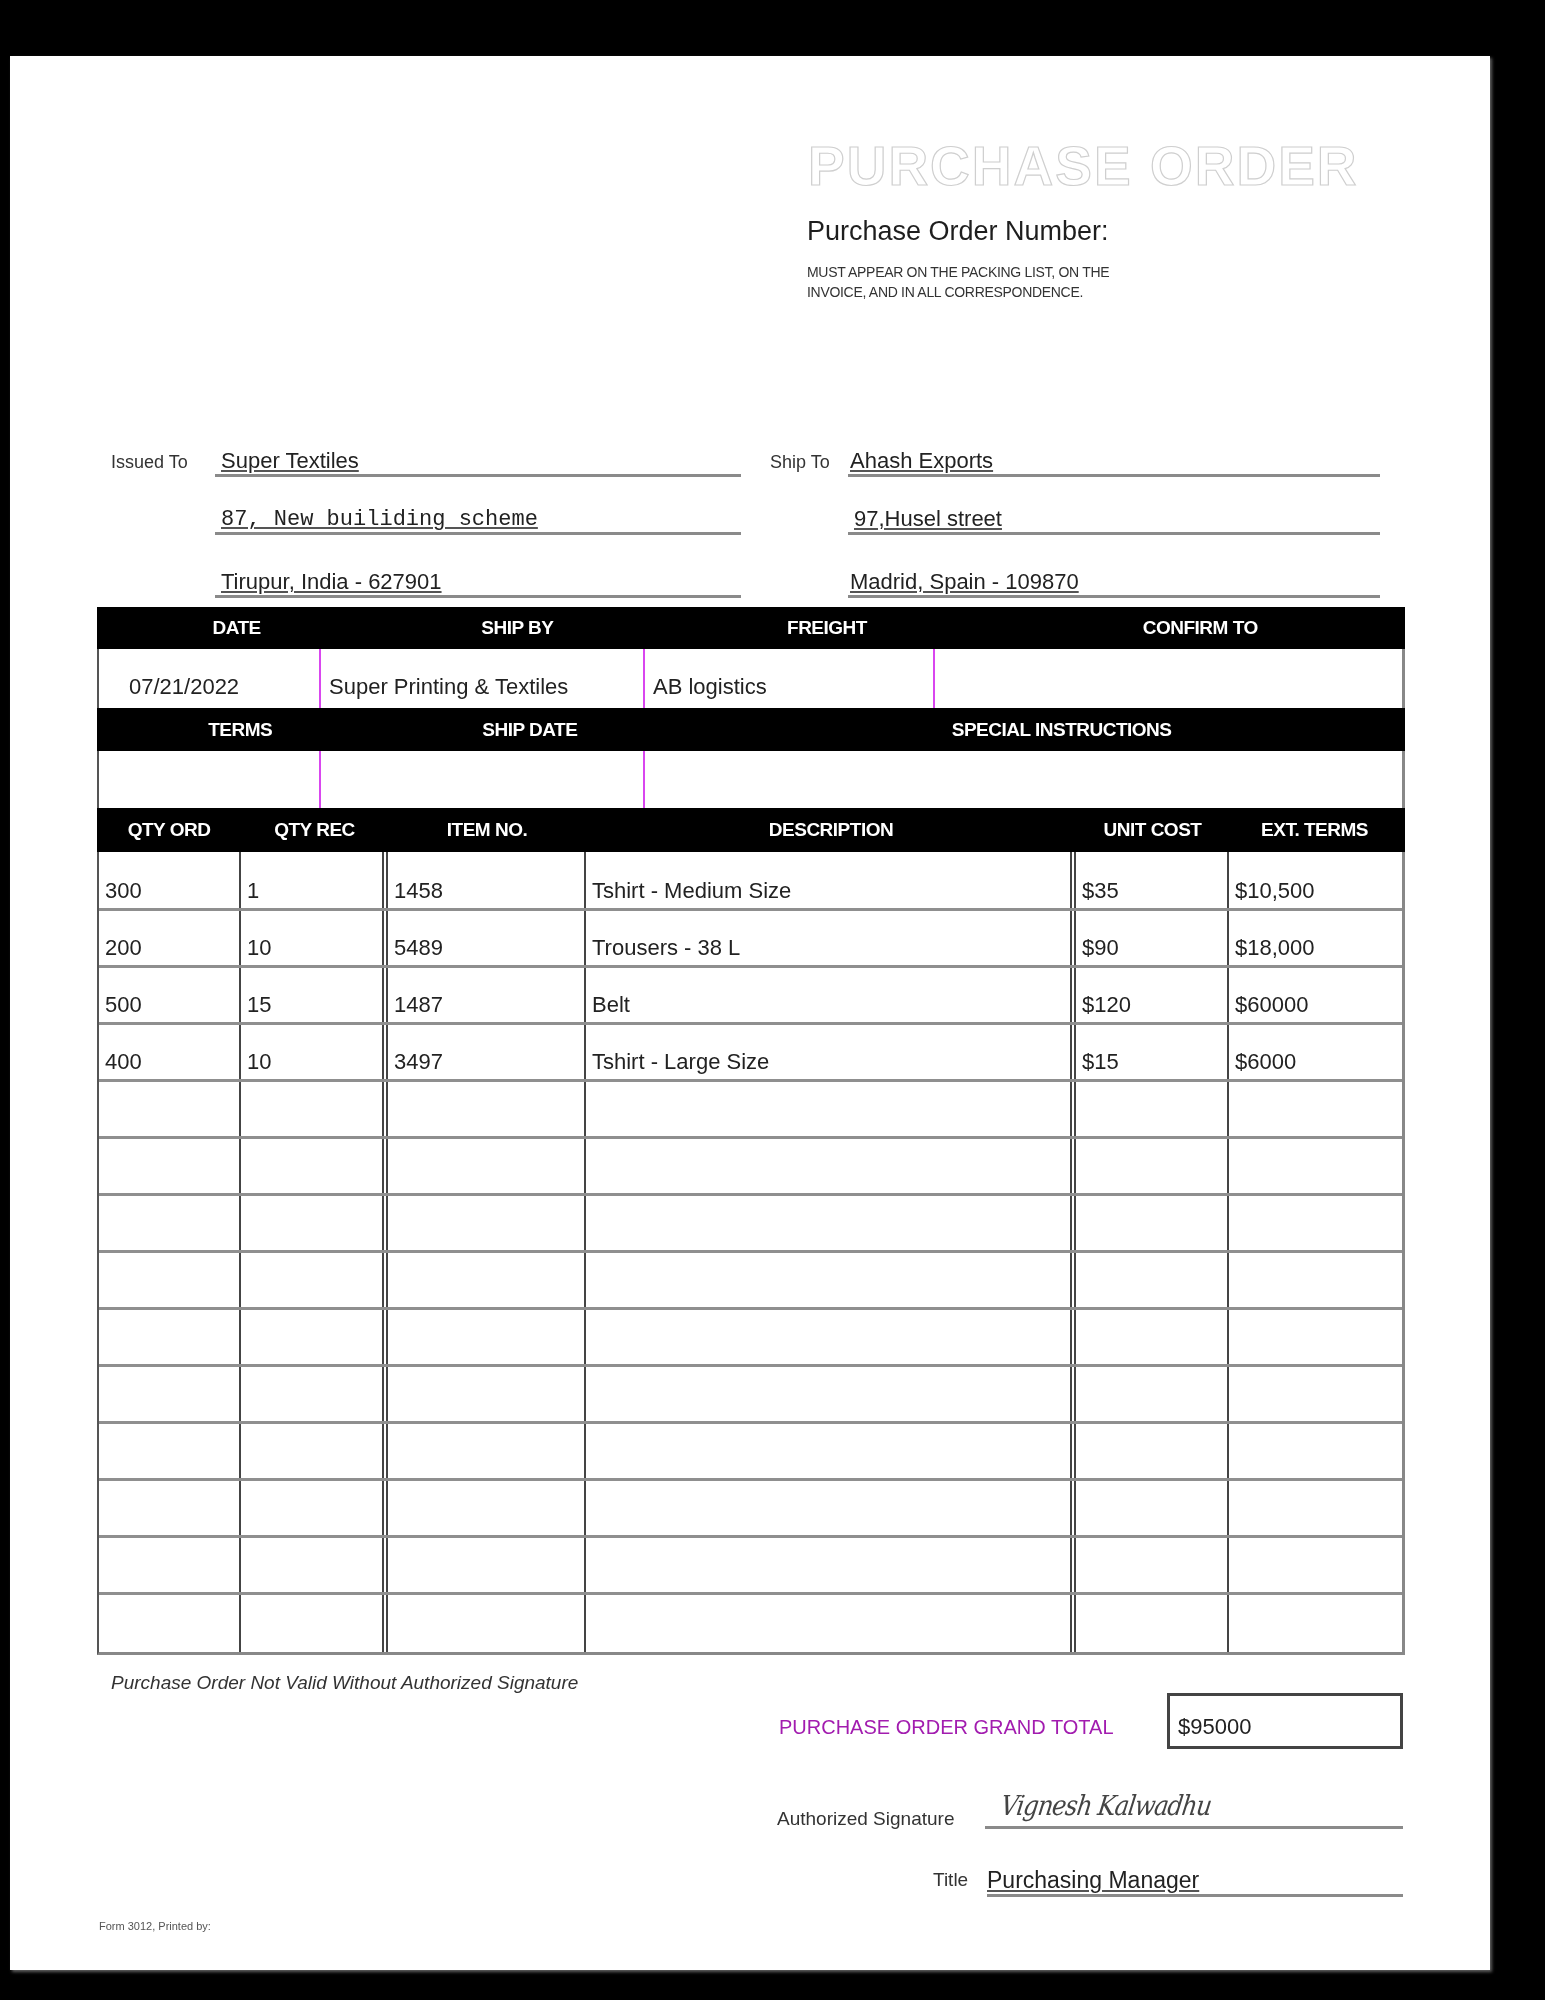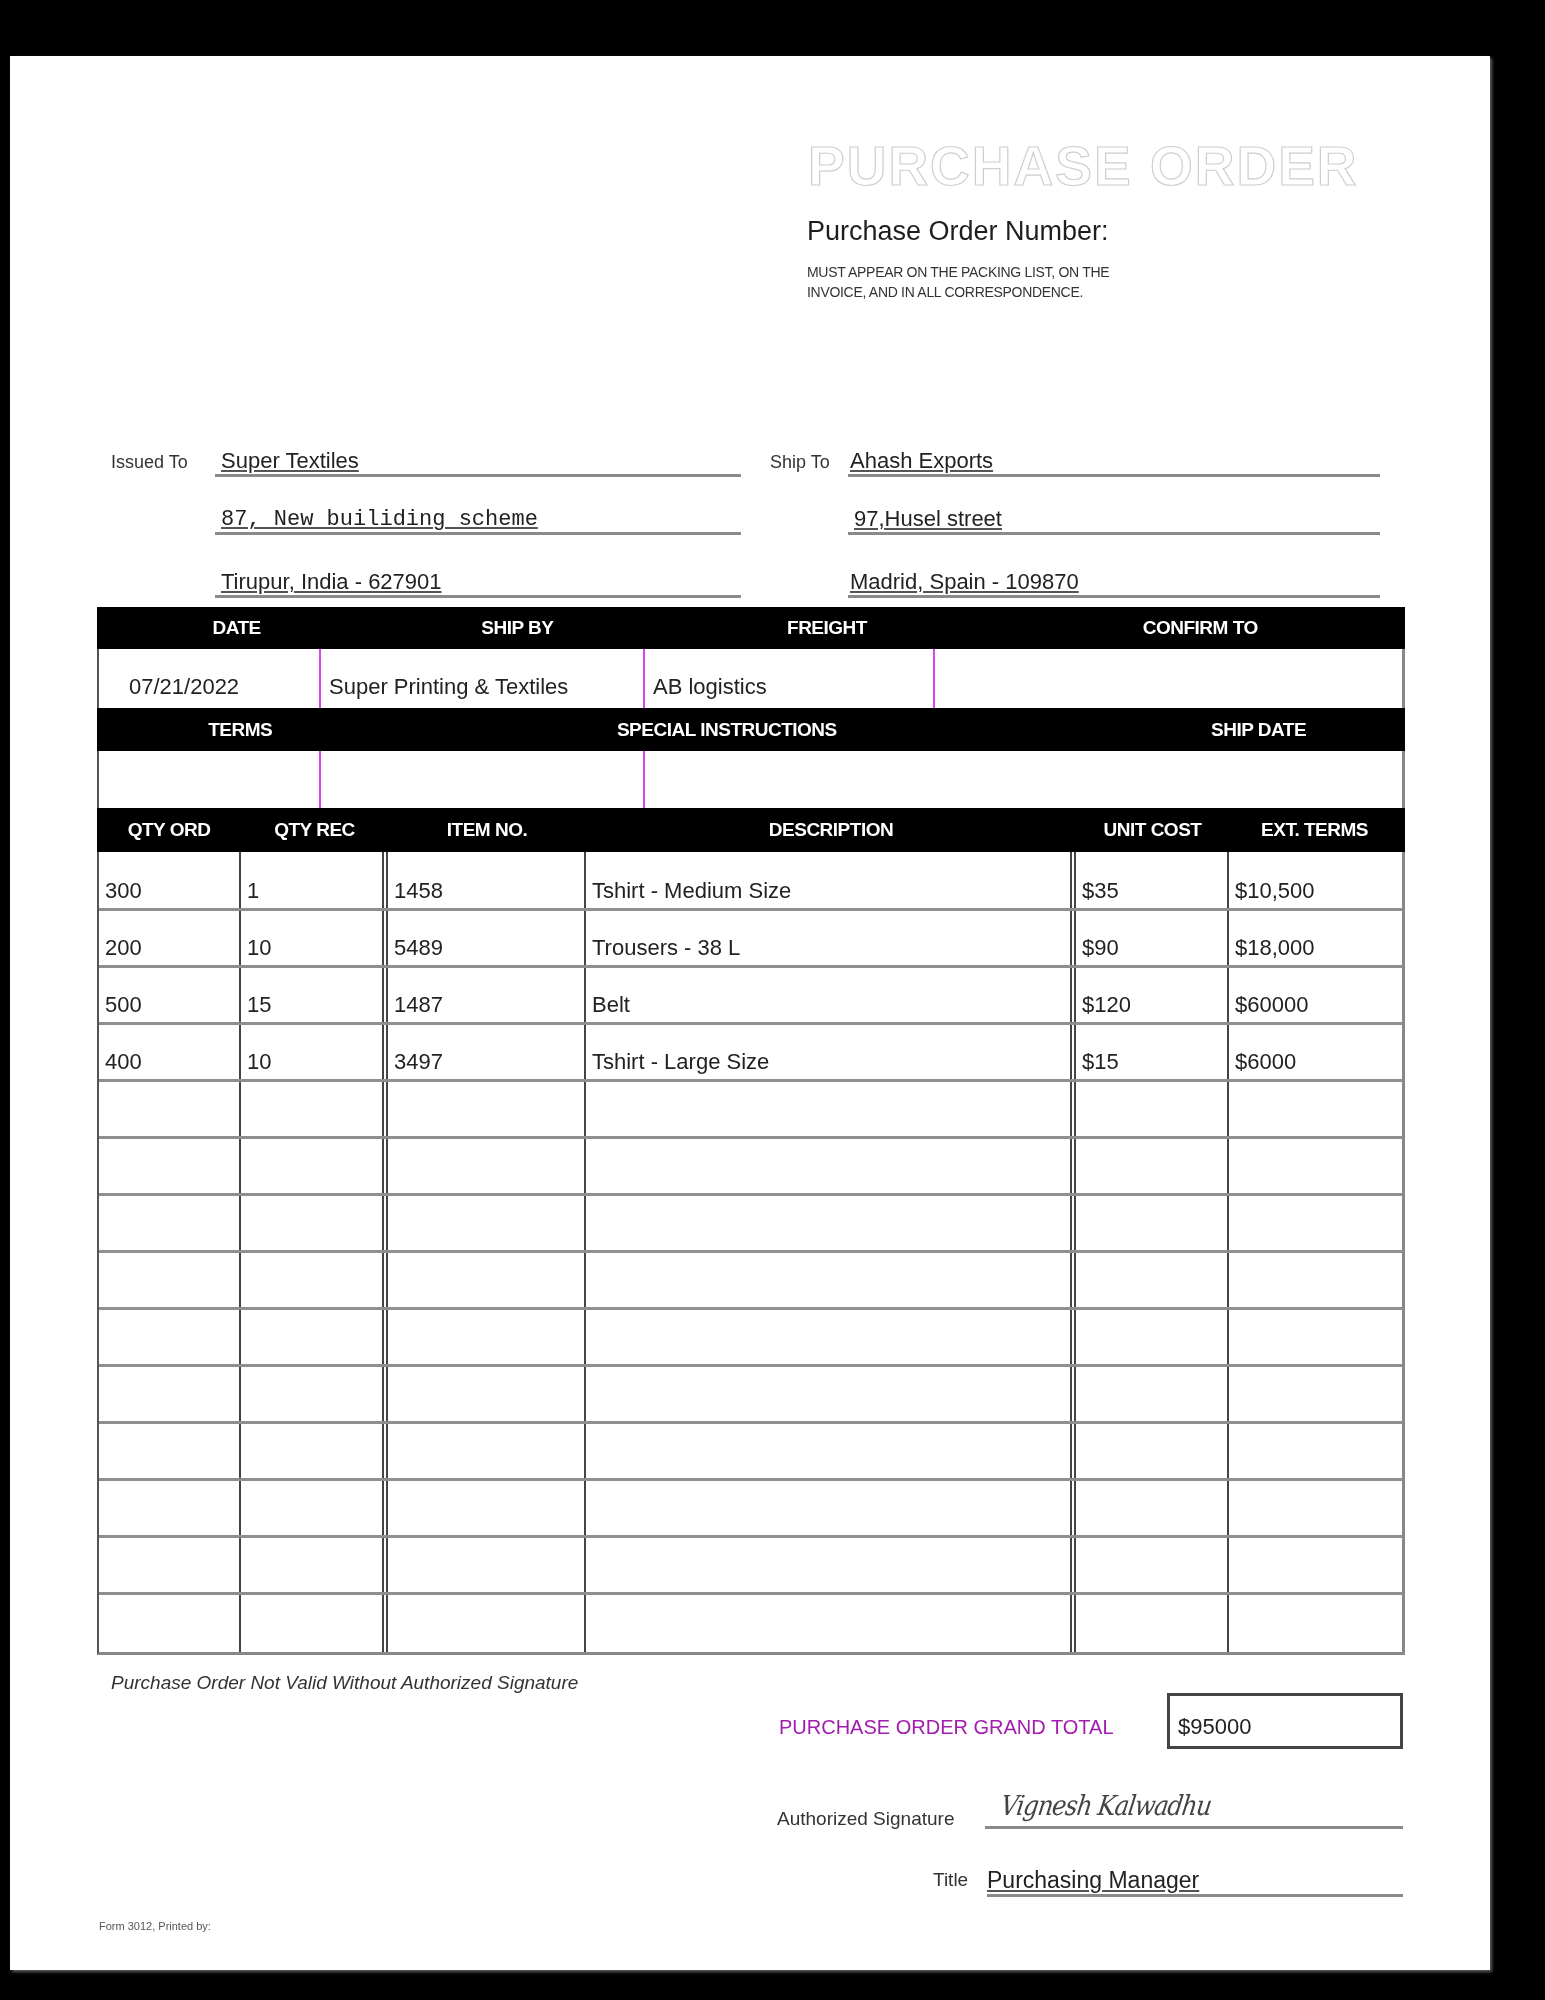--- a/index.html
+++ b/index.html
@@ -231,22 +231,22 @@
       <div style="width:470px;">CONFIRM TO</div>
     </div>
     <div class="band-row" style="height:59px;">
       <div style="width:222px; padding-left:30px;">07/21/2022</div>
       <div style="width:324px;">Super Printing &amp; Textiles</div>
       <div style="width:290px;">AB logistics</div>
       <div style="width:467px;"></div>
     </div>
     <div class="band-head" style="height:43px;">
       <div style="width:224px;">TERMS</div>
+      <div style="width:324px;">SHIP DATE</div>
       <div style="width:760px;">SPECIAL INSTRUCTIONS</div>
-      <div style="width:324px;">SHIP DATE</div>
     </div>
     <div class="band-row" style="height:57px;">
       <div style="width:222px;"></div>
       <div style="width:324px;"></div>
       <div style="width:757px;"></div>
     </div>
   </div>
 
   <div class="abs items">
     <div class="items-head">

